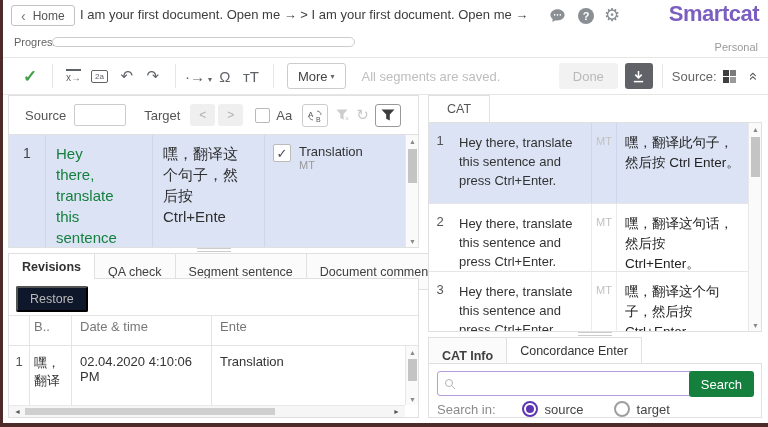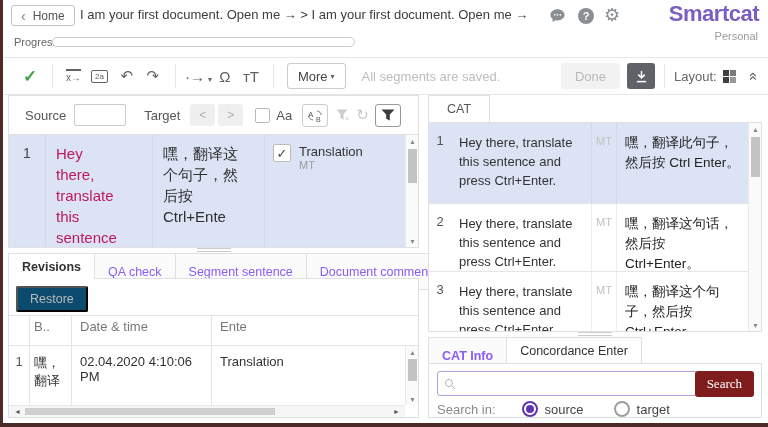--- a/index.html
+++ b/index.html
@@ -12,21 +12,21 @@
   #frame-bottom { left:0; top:423px; width:768px; height:4px; background:#4c2b28; }
 
   
   #home-btn { left:11px; top:5px; height:21px; padding:0 9px; border:1px solid #c3c3c3; border-radius:3px; background:#fff; display:flex; align-items:center; gap:7px; font-size:12px; color:#555; cursor:pointer; }
   #home-btn .chev { font-size:14px; color:#777; line-height:1; }
   #breadcrumb { left:80px; top:7px; font-size:13px; color:#3d3d3d; white-space:nowrap; }
   .top-ico { top:7px; width:17px; height:17px; }
   #help-icon { left:578px; top:8px; width:16px; height:16px; border-radius:50%; background:#8a8f94; color:#fff; font-size:11px; font-weight:bold; display:flex; align-items:center; justify-content:center; }
   #gear-icon { left:604px; top:4px; font-size:18px; color:#8a8f94; }
   #brand { right:9px; top:1px; font-size:22px; font-weight:bold; color:#7b5fc0; letter-spacing:-0.5px; }
-  #personal { right:10px; top:30px; font-size:11px; color:#9b9b9b; }
+  #personal { right:10px; top:41px; font-size:11px; color:#9b9b9b; }
 
   
   #progress-label { left:14px; top:36px; font-size:11px; color:#666; }
   #progress-bar { left:52px; top:37px; width:303px; height:10px; border:1px solid #ccc; border-radius:6px; background:#fff; }
 
   
   #toolbar { left:3px; top:57px; width:765px; height:38px; border-top:1px solid #e6e6e6; border-bottom:1px solid #e6e6e6; display:flex; align-items:center; padding:0 10px 0 8px; }
   .tb-div { width:1px; height:24px; background:#e6e6e6; margin:0 9px; }
   .tbi { min-width:26px; text-align:center; font-size:15px; color:#5f6368; cursor:pointer; }
   #check-icon { color:#43a047; font-size:17px; font-weight:bold; margin-left:6px; }
@@ -47,41 +47,41 @@
   #editor-box { left:8px; top:95px; width:411px; height:153px; background:#fff; border:1px solid #e0e0e0; }
   #editor-header { height:39px; border-bottom:1px solid #e0e0e0; display:flex; align-items:center; padding:0 8px; }
   .hdr-label { font-size:13px; color:#555; }
   #source-filter-input { width:52px; height:22px; border:1px solid #ccc; border-radius:2px; margin-left:8px; background:#fff; }
   .navbtn { width:25px; height:22px; background:#efefef; border-radius:3px; color:#b0b0b0; font-size:12px; display:flex; align-items:center; justify-content:center; cursor:pointer; }
   .cb { width:15px; height:15px; border:1px solid #b9b9b9; border-radius:2px; background:#fff; cursor:pointer; }
   .icobtn { width:26px; height:23px; border:1px solid #ccc; border-radius:3px; display:flex; align-items:center; justify-content:center; background:#fff; cursor:pointer; }
   #seg-rows { position:relative; height:112px; background:#dbe3f5; display:flex; overflow:hidden; }
   .seg-num { width:37px; padding-top:10px; text-align:center; font-size:14px; color:#444; border-right:1px solid #cfd6e8; }
   .seg-src { width:107px; padding:8px 10px; border-right:1px solid #cfd6e8; }
-  .seg-src div { width:66px; font-size:15px; line-height:21px; color:#be185d; }
+  .seg-src div { width:66px; font-size:15px; line-height:21px; color:#15803d; }
   .seg-tgt { width:112px; padding:8px 10px; border-right:1px solid #cfd6e8; }
   .seg-tgt div { width:78px; font-size:15px; line-height:21px; color:#2f2f2f; }
   .seg-status { flex:1; padding:9px 8px; display:flex; gap:8px; align-items:flex-start; }
   .cb-checked { width:18px; height:18px; border:1px solid #bbb; border-radius:2px; background:#fff; color:#4a4a4a; font-size:13px; display:flex; align-items:center; justify-content:center; cursor:pointer; }
   .status-name { font-size:13px; color:#333; }
   .status-sub { font-size:11px; color:#9a9a9a; }
   .vscroll { position:absolute; right:0; top:0; bottom:0; width:13px; background:#fafafa; border-left:1px solid #e8e8e8; }
   .sarrow { width:13px; height:12px; font-size:7px; color:#8a8a8a; display:flex; align-items:center; justify-content:center; cursor:pointer; }
   .sthumb { position:absolute; left:2px; width:9px; background:#c4c4c4; cursor:pointer; }
 
   .grip { height:5px; width:34px; margin:0 auto; background:repeating-linear-gradient(#ccc 0 1px, transparent 1px 3px); cursor:row-resize; }
 
   
   .tabs { display:flex; }
-  .tab { height:37px; padding:0 13px; font-size:12.5px; color:#8b5cf6; background:#fbfbfb; border:1px solid #e0e0e0; border-left:none; display:flex; align-items:center; cursor:pointer; white-space:nowrap; }
+  .tab { height:37px; padding:0 13px; font-size:12.5px; color:#404040; background:#fbfbfb; border:1px solid #e0e0e0; border-left:none; display:flex; align-items:center; cursor:pointer; white-space:nowrap; }
   .tab:first-child { border-left:1px solid #e0e0e0;font-weight:bold; }
   .tab.active { background:#fff; color:#333; height:26px; margin-bottom:-1px; border-bottom:none; z-index:2; }
   #left-tabs { left:8px; top:253px; }
   #rev-box { left:8px; top:278px; width:411px; height:140px; background:#fff; border:1px solid #e0e0e0; }
-  #restore-btn { position:absolute; left:7px; top:7px; padding:4px 12px; background:#0c4a6e; color:#b9b9b9; font-size:12.5px; border-radius:2px; }
+  #restore-btn { position:absolute; left:7px; top:7px; padding:4px 12px; background:#0f172a; color:#b9b9b9; font-size:12.5px; border-radius:2px; }
   #rev-table-head { position:absolute; left:0; top:36px; right:0; height:31px; border-top:1px solid #e4e4e4; border-bottom:1px solid #e4e4e4; display:flex; align-items:center; font-size:13px; color:#777; }
   #rev-row { position:absolute; left:0; top:67px; right:13px; bottom:12px; display:flex; font-size:13px; color:#333; overflow:hidden; }
   .c-num { width:20px; text-align:center; padding-top:8px; color:#555; }
   .c-before { width:42px; padding:8px 4px; }
   .c-date { width:140px; padding:8px; }
   .c-task { width:86px; padding:8px; }
   .c-user { flex:1; padding:8px; }
   #rev-table-head > div { height:100%; display:flex; align-items:center; padding-top:0; }
   #rev-table-head > div + div { border-left:1px solid #e4e4e4; }
   #rev-row > div + div { border-left:1px solid #e4e4e4; }
@@ -101,21 +101,21 @@
   .crow .m { width:26px; padding-top:12px; text-align:center; font-size:11px; color:#c2c2c2; border-left:1px solid #ececec; border-right:1px solid #ececec; }
   .crow.sel .m { border-color:#cdd6ec; }
   .crow .t { flex:1; padding:10px 8px; font-size:13.5px; line-height:20px; color:#222; }
   #cat-vscroll { position:absolute; right:0; top:0; bottom:0; width:13px; background:#fafafa; border-left:1px solid #e8e8e8; }
 
   #right-splitter { left:428px; top:332px; width:334px; }
   #cc-tabs { left:428px; top:337px; }
   #cc-box { left:428px; top:363px; width:334px; height:55px; background:#fff; border:1px solid #e0e0e0; }
   #cc-search-wrap { position:absolute; left:8px; top:7px; width:260px; height:25px; border:1px solid #b49ddb; border-radius:3px; display:flex; align-items:center; padding:0 6px; background:#fff; }
   #cc-search-input { border:none; outline:none; flex:1; height:20px; font-size:13px; background:transparent; }
-  #cc-search-btn { position:absolute; right:7px; top:7px; height:26px; padding:0 12px; background:#7f1d1d; color:#fff; border:none; border-radius:3px; font-size:13px; cursor:pointer; font-family:Liberation Serif, serif; }
+  #cc-search-btn { position:absolute; right:7px; top:7px; height:26px; padding:0 12px; background:#15803d; color:#fff; border:none; border-radius:3px; font-size:13px; cursor:pointer; font-family:Liberation Sans, sans-serif; }
   #cc-radios { position:absolute; left:8px; top:37px; display:flex; align-items:center; font-size:13px; }
   .radio { width:16px; height:16px; border-radius:50%; background:#fff; display:flex; align-items:center; justify-content:center; cursor:pointer; }
   .radio.on { border:2px solid #5e35b1; }
   .radio.on i { width:8px; height:8px; border-radius:50%; background:#5e35b1; }
   .radio.off { border:2px solid #9e9e9e; }
 </style>
 </head>
 <body>
 
 <div id="frame-left" class="abs"></div>
@@ -161,21 +161,21 @@
   <span id="done-btn">
       <span>Done</span>
     </span>
   <span id="download-btn">
     <svg width="13" height="13" viewBox="0 0 14 14">
       <path d="M7 1v7M3.5 5L7 8.5 10.5 5" stroke="#fff" stroke-width="1.6" fill="none"></path>
       <path d="M2 12.5h10" stroke="#fff" stroke-width="1.6"></path>
     </svg>
   </span>
   <span class="tb-div"></span>
-  <span id="layout-label">Layout:</span>
+  <span id="layout-label">Source:</span>
   <span id="grid-icon">
       <span></span>
       <span></span>
       <span></span>
       <span></span>
     </span>
   <span id="collapse-icon">«</span>
 </div>
 
 <div id="editor-box" class="abs">

